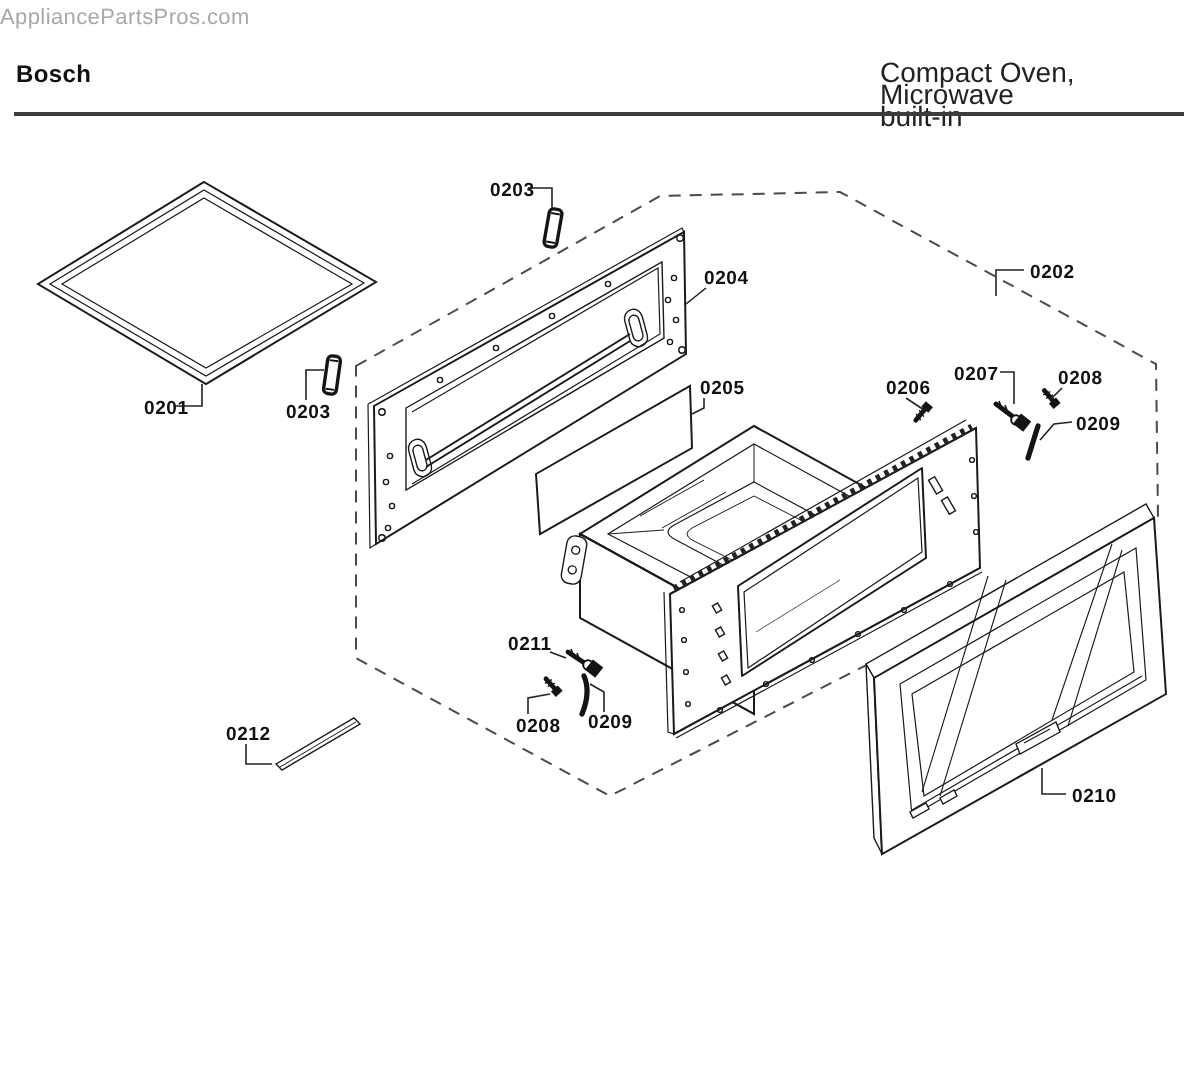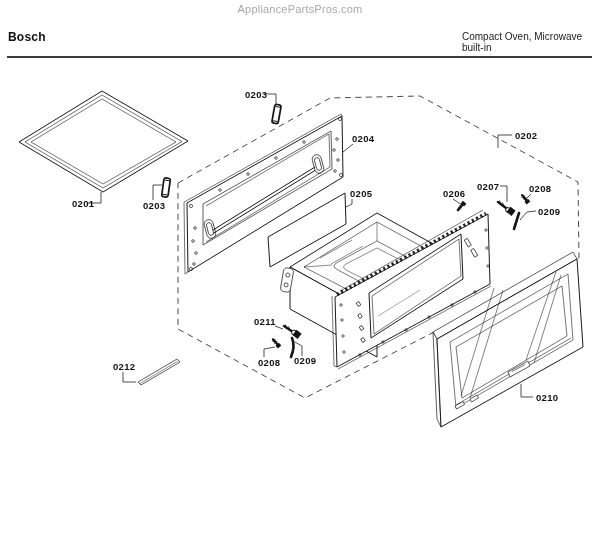--- a/index.html
+++ b/index.html
@@ -1,20 +1,20 @@
 <!DOCTYPE html>
 <html><head>
 <meta charset="utf-8">
 <style>
   html,body{margin:0;padding:0;background:#fff;}
   body{width:600px;height:534px;position:relative;font-family:"Liberation Sans",sans-serif;overflow:hidden;}
-  .watermark{position:absolute;top:3px;left:0;width:600px;text-align:center;
+  .watermark{position:absolute;top:3px;left:0;width:600px;text-align:left;
     font-size:11px;color:#a8a8a8;letter-spacing:.2px;}
   .brand{position:absolute;top:30px;left:8px;font-size:12px;font-weight:bold;color:#111;letter-spacing:.2px;}
-  .model{position:absolute;top:31px;left:462px;font-size:10px;line-height:11px;color:#222;}
+  .model{position:absolute;top:31px;left:440px;font-size:14px;line-height:11px;color:#222;}
   .rule{position:absolute;top:56px;left:7px;width:585px;border-top:2px solid #3c3c3c;}
   svg{position:absolute;top:0;left:0;}
   .ln{fill:none;stroke:#1a1a1a;stroke-width:1;}
   .ln-thin{fill:none;stroke:#1a1a1a;stroke-width:.6;}
   .wfill{fill:#fff;stroke:#1a1a1a;stroke-width:1;}
   .wfill-thin{fill:#fff;stroke:#1a1a1a;stroke-width:.7;}
   .dash{fill:none;stroke:#4a4a4a;stroke-width:1;stroke-dasharray:6 4.5;}
   .leader{fill:none;stroke:#222;stroke-width:.8;}
   .callout{font-family:"Liberation Sans",sans-serif;font-size:9.5px;font-weight:600;fill:#111;letter-spacing:.3px;}
   .hole{fill:none;stroke:#1a1a1a;stroke-width:.7;}

